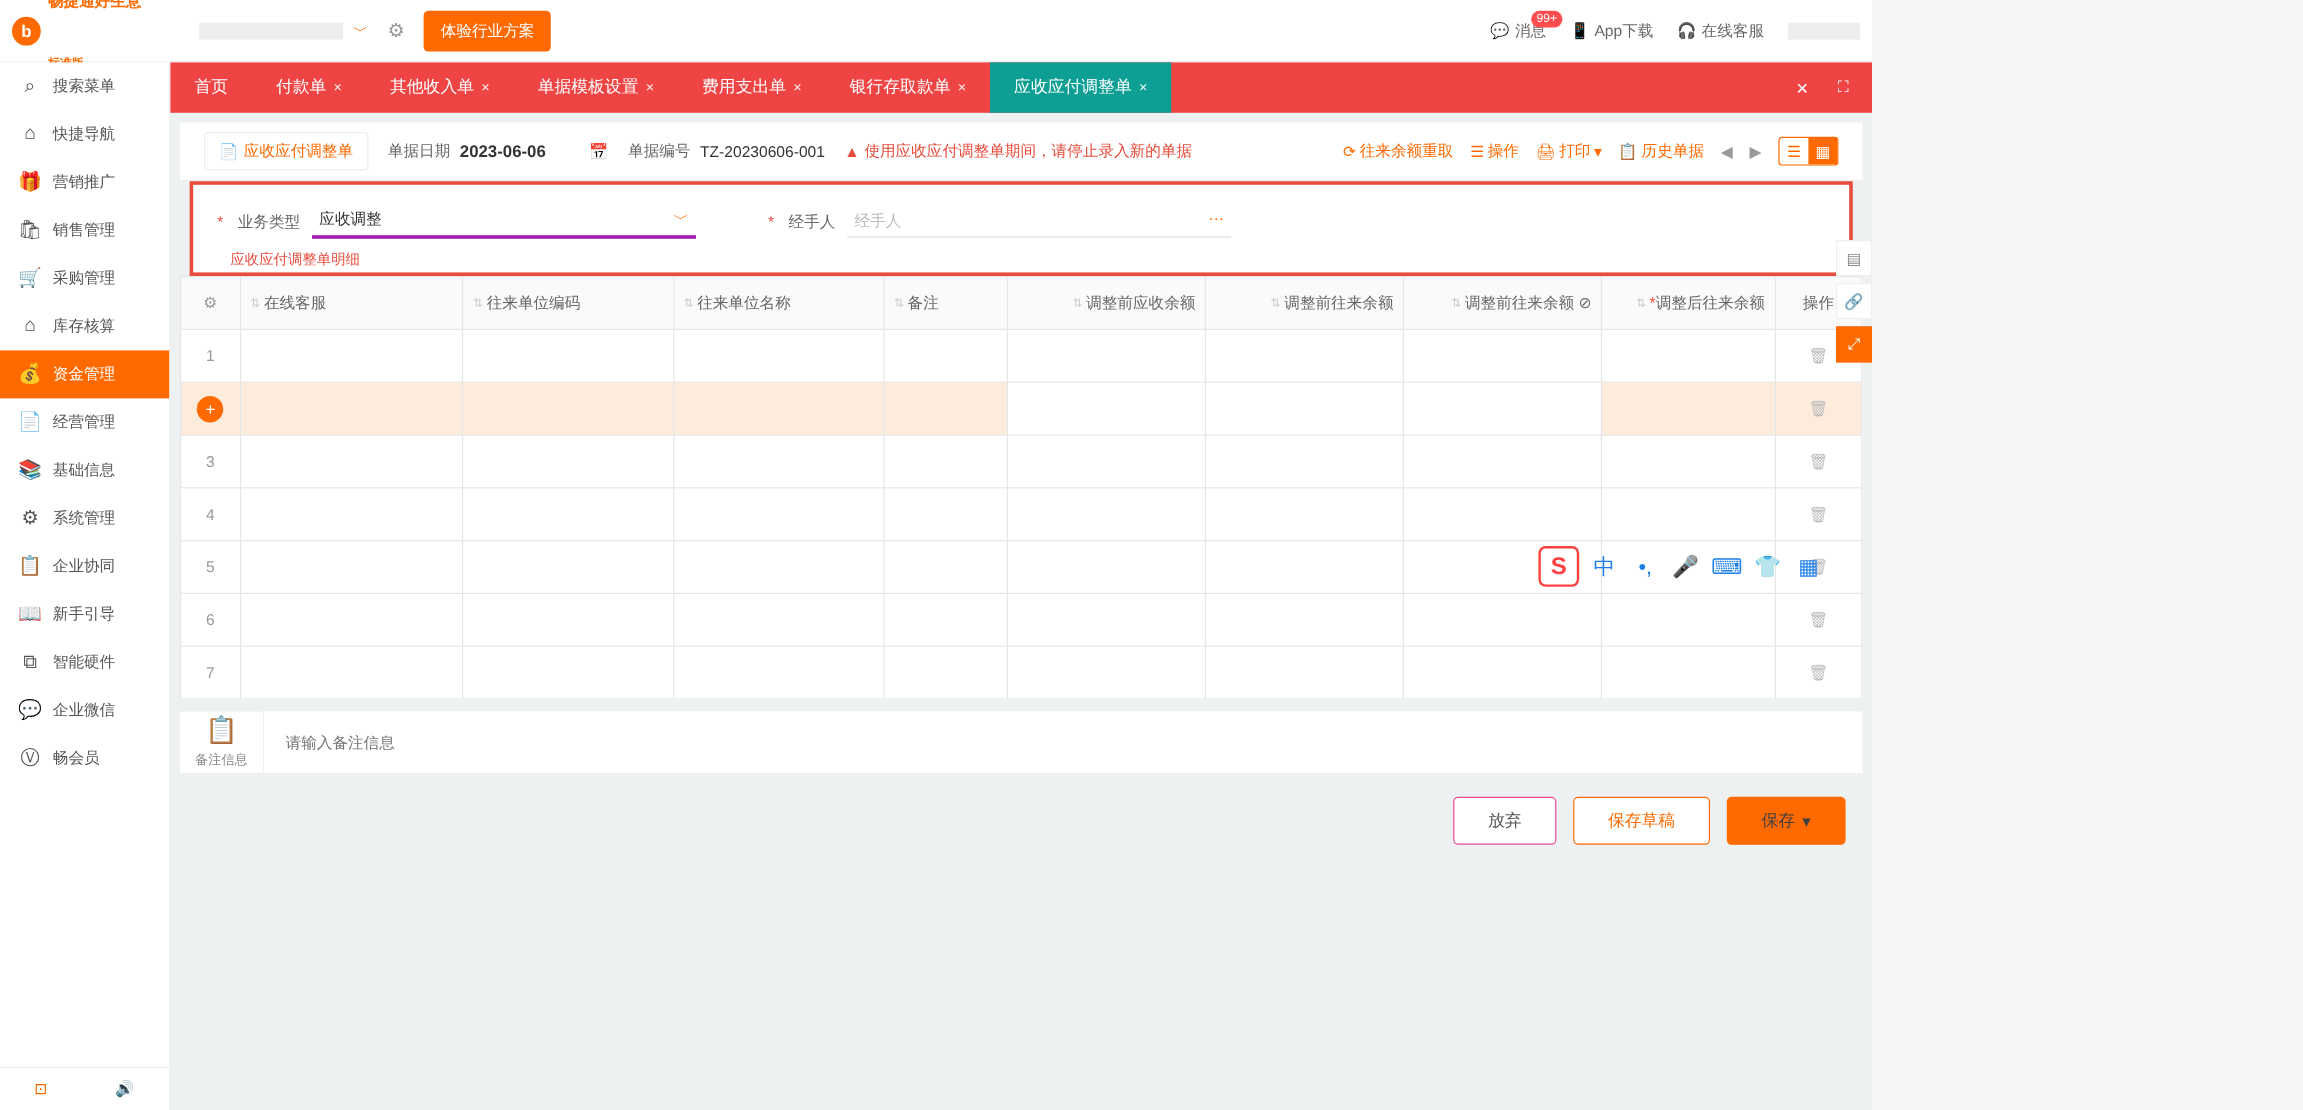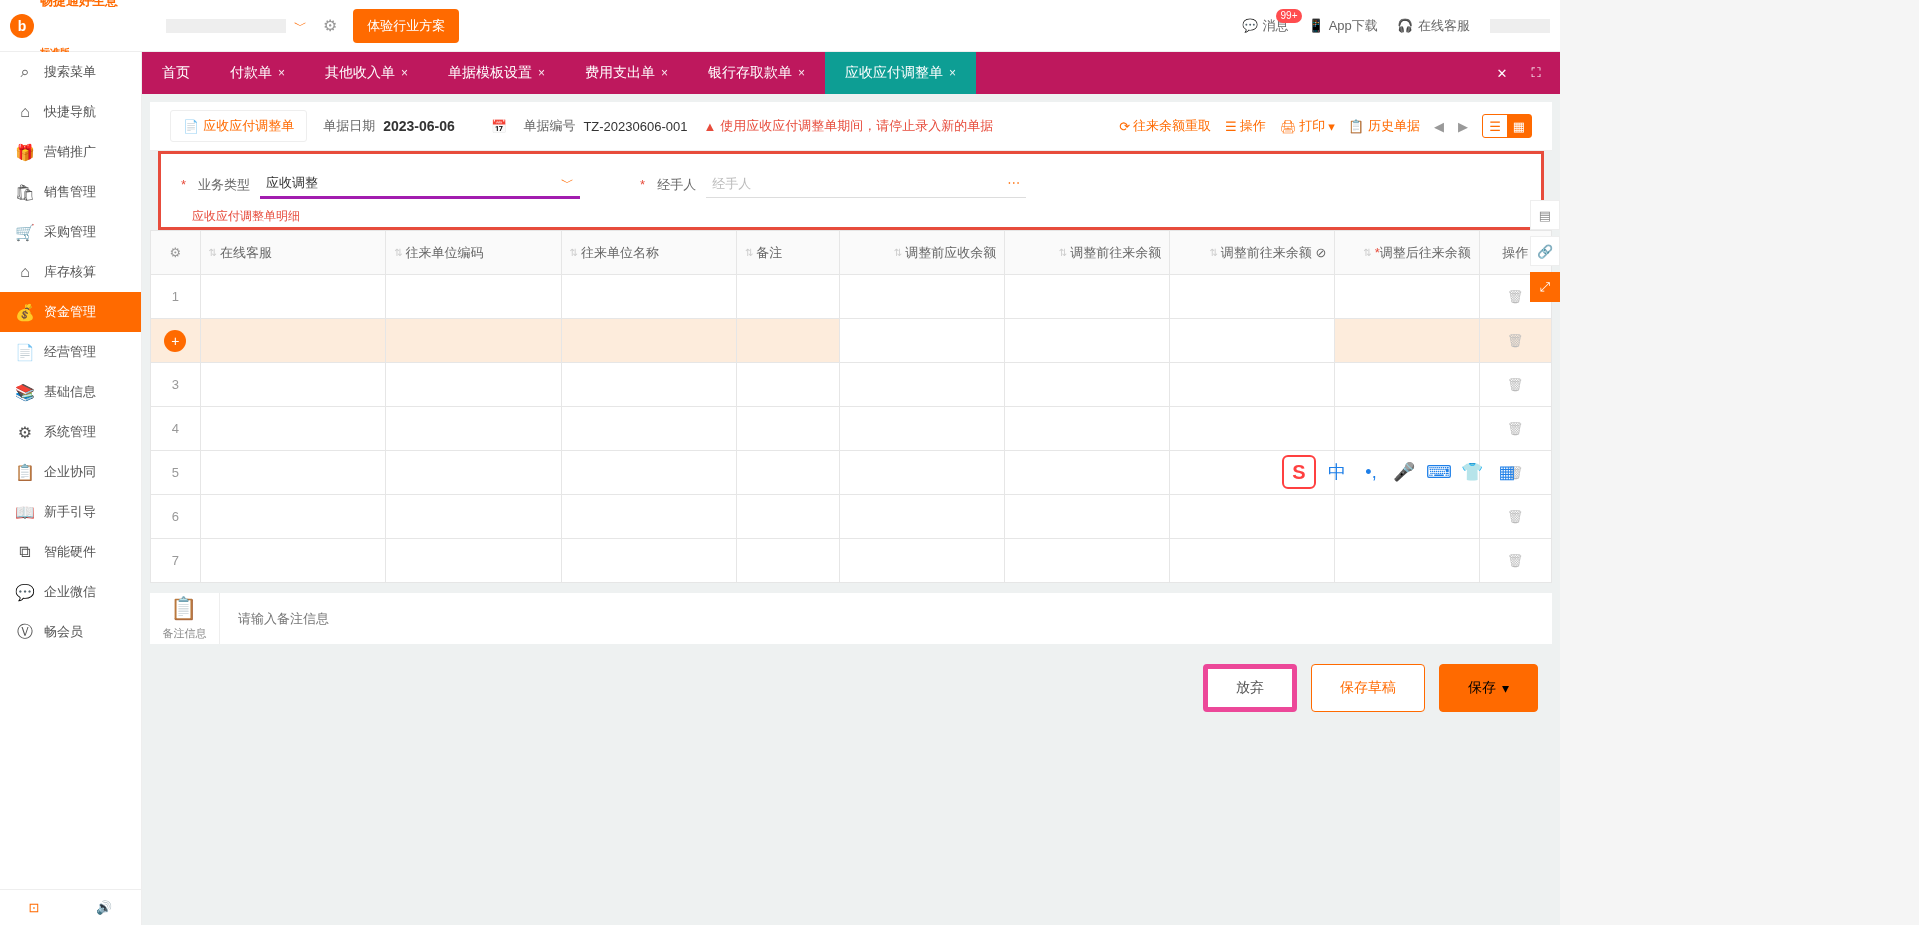--- a/index.html
+++ b/index.html
@@ -16,21 +16,21 @@
 .topbar-right{margin-left:auto;display:flex;align-items:center;gap:20px;color:#666;}
 .topbar-right .item{display:flex;align-items:center;gap:4px;cursor:pointer;position:relative;}
 .badge{position:absolute;top:-8px;right:-14px;background:#ff4d4f;color:#fff;border-radius:8px;font-size:10px;padding:0 5px;line-height:14px;}
 .body{display:flex;flex:1;min-height:0;}
 .sidebar{width:142px;background:#fff;border-right:1px solid #eee;display:flex;flex-direction:column;}
 .side-item{display:flex;align-items:center;gap:10px;padding:11px 16px;color:#555;cursor:pointer;}
 .side-item.active{background:#ff6a00;color:#fff;}
 .side-icon{width:18px;height:18px;display:inline-flex;align-items:center;justify-content:center;font-size:16px;}
 .side-foot{margin-top:auto;display:flex;justify-content:space-around;padding:10px 0;border-top:1px solid #eee;color:#ff6a00;}
 .main{flex:1;display:flex;flex-direction:column;background:#eef1f1;min-width:0;}
-.tabs{height:42px;background:#be185d;display:flex;align-items:stretch;color:#fff;}
+.tabs{height:42px;background:#ef4444;display:flex;align-items:stretch;color:#fff;}
 .tab{display:flex;align-items:center;padding:0 20px;cursor:pointer;position:relative;font-size:14px;}
 .tab.active{background:#0d9e94;}
 .tab .x{margin-left:6px;font-size:12px;opacity:.9;}
 .tabs-right{margin-left:auto;display:flex;align-items:center;gap:10px;padding:0 12px;}
 .tabs-right .ico{width:24px;height:24px;display:flex;align-items:center;justify-content:center;cursor:pointer;}
 .doc-header{background:#fff;padding:8px 20px;display:flex;align-items:center;gap:16px;flex-wrap:wrap;border-bottom:1px solid #eee;margin:8px 8px 0;}
 .doc-title{color:#ff6a00;display:flex;align-items:center;gap:4px;border:1px solid #eee;padding:6px 12px;border-radius:3px;}
 .doc-meta{display:flex;align-items:center;gap:8px;color:#666;}
 .doc-meta input{border:none;font-size:14px;color:#333;}
 .warn{color:#e74c3c;display:flex;align-items:center;gap:4px;font-size:13px;}
@@ -64,23 +64,23 @@
 tbody tr:nth-child(2) td:nth-child(6),tbody tr:nth-child(2) td:nth-child(7),tbody tr:nth-child(2) td:nth-child(8){background:#fff;}
 .add-row{width:22px;height:22px;border-radius:50%;background:#ff6a00;color:#fff;display:inline-flex;align-items:center;justify-content:center;font-size:14px;}
 .subtotal td{background:#fdf6e9 !important;}
 .trash{color:#bbb;cursor:pointer;}
 .notes{margin:10px 8px 0;background:#fff;display:flex;align-items:stretch;}
 .notes-icon{width:70px;display:flex;flex-direction:column;align-items:center;justify-content:center;border-right:1px solid #eee;color:#12b3a8;gap:4px;}
 .notes-icon .lbl{font-size:11px;color:#888;}
 .notes-input{flex:1;border:none;padding:18px;font-size:13px;color:#999;outline:none;}
 .footer{margin:10px 8px 8px;display:flex;justify-content:flex-end;gap:14px;padding:10px 14px;}
 .btn{border-radius:4px;padding:10px 28px;font-size:14px;cursor:pointer;}
-.btn-ghost{background:#fff;border:5px solid #ec4899;color:#555;}
+.btn-ghost{background:#fff;border:1px solid #ec4899;color:#555;}
 .btn-outline{background:#fff;border:1px solid #ff6a00;color:#ff6a00;}
-.btn-primary{background:#ff6a00;border:1px solid #ff6a00;color:#000000;display:flex;align-items:center;gap:6px;}
+.btn-primary{background:#ff6a00;border:1px solid #ff6a00;color:#404040;display:flex;align-items:center;gap:6px;}
 .right-rail{position:absolute;right:0;top:200px;width:30px;display:flex;flex-direction:column;gap:6px;}
 .right-rail .r{width:30px;height:30px;background:#fff;border:1px solid #eee;display:flex;align-items:center;justify-content:center;color:#888;}
 .right-rail .r.on{background:#ff6a00;color:#fff;border-color:#ff6a00;}
 .ime-widget{position:absolute;right:40px;top:455px;display:flex;align-items:center;gap:8px;}
 .ime-widget .s{width:34px;height:34px;border-radius:6px;background:#fff;border:2px solid #ff4040;color:#ff4040;display:flex;align-items:center;justify-content:center;font-weight:bold;font-size:20px;}
 .ime-widget .i{width:26px;height:26px;color:#1e7fe8;font-size:18px;display:flex;align-items:center;justify-content:center;}
 .th-inner{display:flex;align-items:center;justify-content:flex-start;padding:0 8px;height:100%;}
 .th-inner.right{justify-content:flex-end;}
 .th-inner.center{justify-content:center;}
 .red{color:#e74c3c;}

